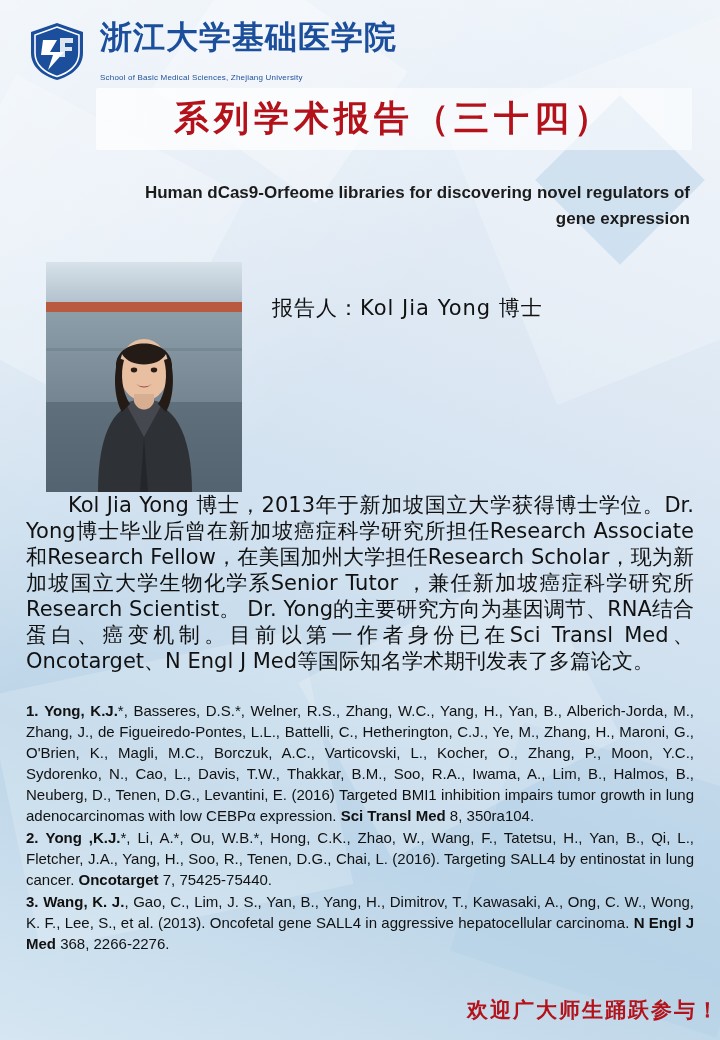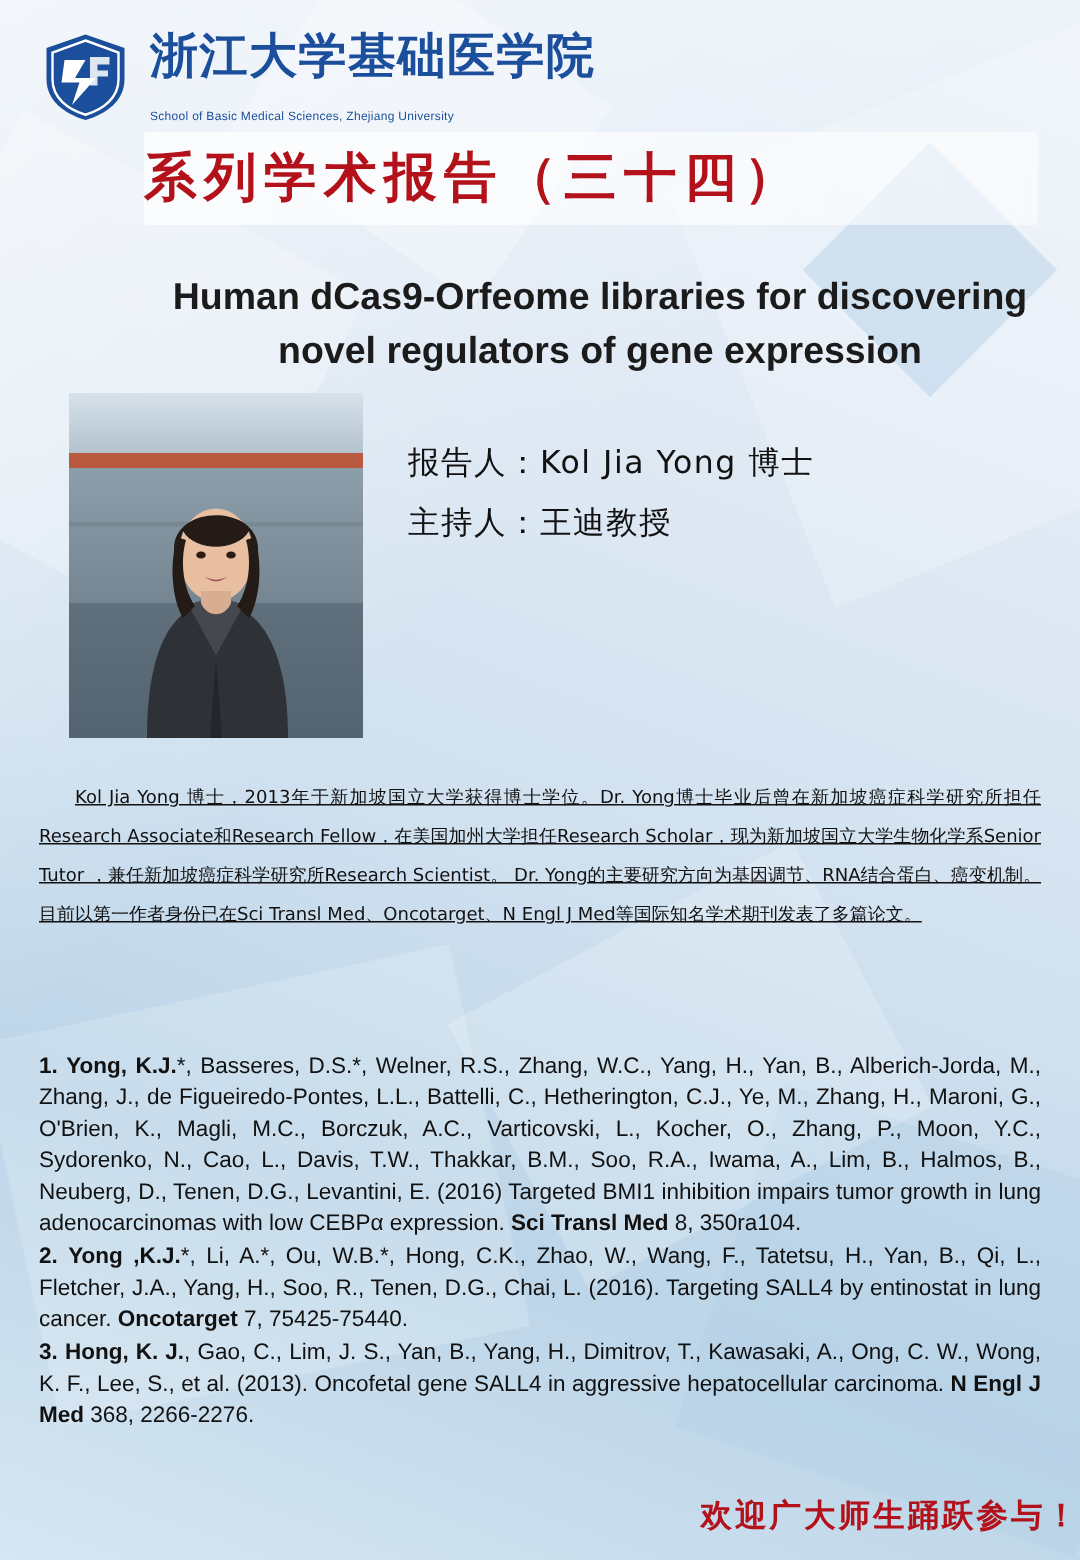--- a/index.html
+++ b/index.html
@@ -75,39 +75,40 @@
     width: 596px;
     height: 62px;
     background: linear-gradient(90deg, rgba(255,255,255,0.75), rgba(255,255,255,0.55));
     border-radius: 2px;
   }
   .title-cn {
     position: absolute;
     left: 96px;
     top: 92px;
     width: 596px;
+    text-align: center;
     font-family: Liberation Serif, serif;
     font-size: 35px;
     font-weight: bold;
     color: #b3121a;
     letter-spacing: 5px;
     line-height: 54px;
   }
 
   .title-en {
     position: absolute;
     left: 110px;
     top: 180px;
     width: 580px;
-    text-align: center;
-    font-family: "Liberation Sans", sans-serif;
-    font-size: 25px;
+    text-align: right;
+    font-family: "Liberation Sans", sans-serif;
+    font-size: 17px;
     font-weight: bold;
     color: #1b1b1b;
-    line-height: 36px;
+    line-height: 26px;
   }
 
   
   .photo {
     position: absolute;
     left: 46px;
     top: 262px;
     width: 196px;
     height: 230px;
     overflow: hidden;
@@ -126,29 +127,28 @@
     color: #111;
     line-height: 40px;
     letter-spacing: 1px;
   }
   .info div { white-space: nowrap; }
 
   
   .bio {
     position: absolute;
     left: 26px;
-    top: 518px;
+    top: 492px;
     width: 668px;
     font-family: "DejaVu Sans", sans-serif;
-    font-size: 12px;
+    font-size: 21px;
     line-height: 26px;
     color: #111;
     text-align: justify;
     text-indent: 2em;
-    text-decoration: underline;
   }
 
   
   .refs {
     position: absolute;
     left: 26px;
     top: 700px;
     width: 668px;
     font-family: "Liberation Sans", sans-serif;
     font-size: 15px;
@@ -235,35 +235,34 @@
         <ellipse cx="88" cy="108" rx="3.2" ry="2.4" fill="#2b1d14"></ellipse>
         <ellipse cx="108" cy="108" rx="3.2" ry="2.4" fill="#2b1d14"></ellipse>
         <path d="M90 122 Q98 129 106 122 Q98 127 90 122 Z" fill="#9c4a4a"></path>
         <path d="M88 140 C92 150 104 150 108 140 L108 132 L88 132 Z" fill="#d8ae92"></path>
       </g>
     </svg>
   </div>
 
   <div class="info">
     <div>报告人：Kol Jia Yong 博士</div>
-    <div>主持人：王迪教授</div>
   </div>
 
   <div class="bio">Kol Jia Yong 博士，2013年于新加坡国立大学获得博士学位。Dr. Yong博士毕业后曾在新加坡癌症科学研究所担任Research Associate和Research Fellow，在美国加州大学担任Research Scholar，现为新加坡国立大学生物化学系Senior Tutor ，兼任新加坡癌症科学研究所Research Scientist。 Dr. Yong的主要研究方向为基因调节、RNA结合蛋白、癌变机制。目前以第一作者身份已在Sci Transl Med、Oncotarget、N Engl J Med等国际知名学术期刊发表了多篇论文。</div>
 
   <div class="refs">
     <p>
       <b>1.</b>
       <b>Yong, K.J.</b><span>*, Basseres, D.S.*, Welner, R.S., Zhang, W.C., Yang, H., Yan, B., Alberich-Jorda, M., Zhang, J., de Figueiredo-Pontes, L.L., Battelli, C., Hetherington, C.J., Ye, M., Zhang, H., Maroni, G., O'Brien, K., Magli, M.C., Borczuk, A.C., Varticovski, L., Kocher, O., Zhang, P., Moon, Y.C., Sydorenko, N., Cao, L., Davis, T.W., Thakkar, B.M., Soo, R.A., Iwama, A., Lim, B., Halmos, B., Neuberg, D., Tenen, D.G., Levantini, E. (2016) Targeted BMI1 inhibition impairs tumor growth in lung adenocarcinomas with low CEBPα expression. </span><b>Sci Transl Med</b><span> 8, 350ra104.</span>
     </p>
     <p>
       <b>2.</b>
       <b>Yong ,K.J.</b><span>*, Li, A.*, Ou, W.B.*, Hong, C.K., Zhao, W., Wang, F., Tatetsu, H., Yan, B., Qi, L., Fletcher, J.A., Yang, H., Soo, R., Tenen, D.G., Chai, L. (2016). Targeting SALL4 by entinostat in lung cancer. </span><b>Oncotarget</b><span> 7, 75425-75440.</span>
     </p>
     <p>
       <b>3.</b>
-      <b>Hong, K. J.</b><span>, Gao, C., Lim, J. S., Yan, B., Yang, H., Dimitrov, T., Kawasaki, A., Ong, C. W., Wong, K. F., Lee, S., et al. (2013). Oncofetal gene SALL4 in aggressive hepatocellular carcinoma. </span><b>N Engl J Med</b><span> 368, 2266-2276.</span>
+      <b>Wang, K. J.</b><span>, Gao, C., Lim, J. S., Yan, B., Yang, H., Dimitrov, T., Kawasaki, A., Ong, C. W., Wong, K. F., Lee, S., et al. (2013). Oncofetal gene SALL4 in aggressive hepatocellular carcinoma. </span><b>N Engl J Med</b><span> 368, 2266-2276.</span>
     </p>
   </div>
 
   <div class="footer">欢迎广大师生踊跃参与！</div>
 
 </div>
 
 </body></html>

